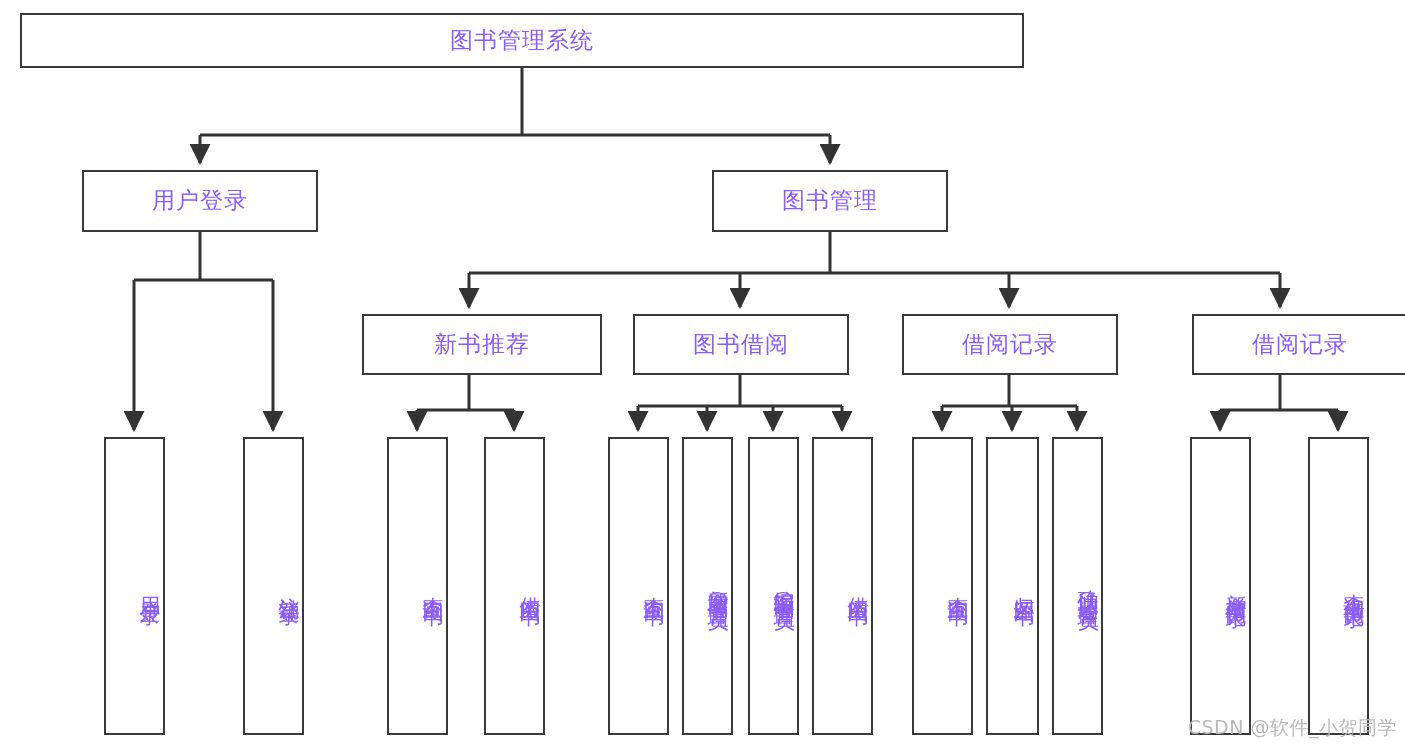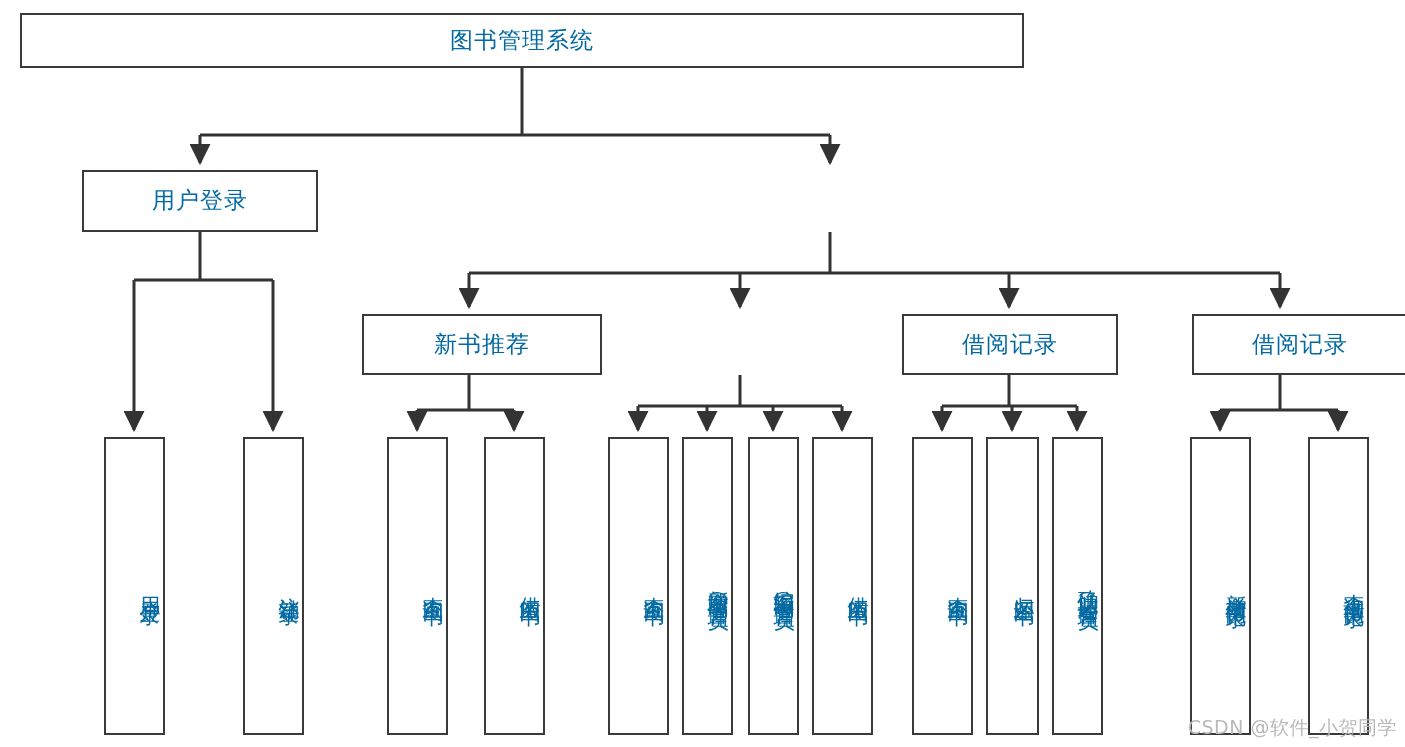--- a/index.html
+++ b/index.html
@@ -26,21 +26,21 @@
     pointer-events: none;
   }
   .node {
     position: absolute;
     box-sizing: border-box;
     border: 2.5px solid #3a3a3a;
     background: #ffffff;
     display: flex;
     align-items: center;
     justify-content: center;
-    color: #0369a1;
+    color: #8b5cf6;
     text-align: center;
   }
   .node.h {
     font-size: 23px;
     letter-spacing: 1px;
     line-height: 1.2;
   }
   .node.root {
     font-size: 23px;
   }
@@ -117,22 +117,24 @@
       <path d="M 1280 375 L 1280 410"></path>
       <path d="M 1220 410 L 1338 410"></path>
       <path d="M 1220 410 L 1220 430" marker-end="url(#arrow)"></path>
       <path d="M 1338 410 L 1338 430" marker-end="url(#arrow)"></path>
     </g>
   </svg>
 
   <div class="node root h" style="left: 20px; top: 13px; width: 1004px; height: 55px;">图书管理系统</div>
 
   <div class="node h" style="left: 82px; top: 170px; width: 236px; height: 62px;">用户登录</div>
+  <div class="node h" style="left: 712px; top: 170px; width: 236px; height: 62px;">图书管理</div>
 
   <div class="node h" style="left: 362px; top: 314px; width: 240px; height: 61px;">新书推荐</div>
+  <div class="node h" style="left: 633px; top: 314px; width: 216px; height: 61px;">图书借阅</div>
   <div class="node h" style="left: 902px; top: 314px; width: 216px; height: 61px;">借阅记录</div>
   <div class="node h" style="left: 1172px; top: 314px; width: 216px; height: 61px; margin-left: 20px;">借阅记录</div>
 
   <div class="node v" style="left: 104px; top: 437px; width: 61px; height: 298px;">用户登录</div>
   <div class="node v" style="left: 243px; top: 437px; width: 61px; height: 298px;">注销登录</div>
   <div class="node v" style="left: 387px; top: 437px; width: 61px; height: 298px;">查询图书</div>
   <div class="node v" style="left: 484px; top: 437px; width: 61px; height: 298px;">借阅图书</div>
   <div class="node v" style="left: 608px; top: 437px; width: 61px; height: 298px;">查询图书</div>
   <div class="node v" style="left: 682px; top: 437px; width: 51px; height: 298px;">新增图书（管理员）</div>
   <div class="node v" style="left: 748px; top: 437px; width: 51px; height: 298px;">编辑图书（管理员）</div>

